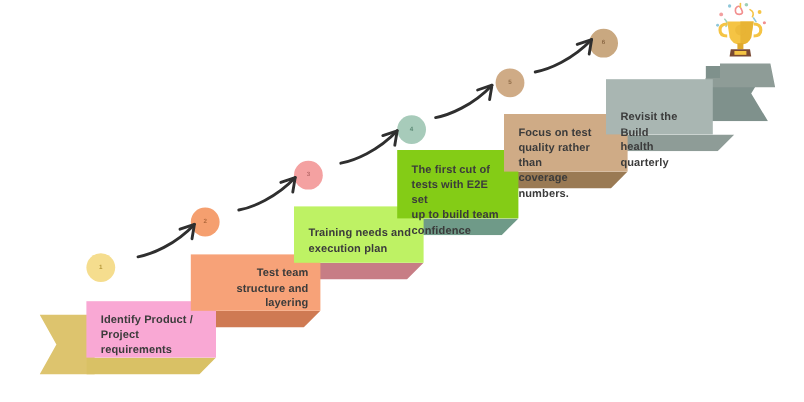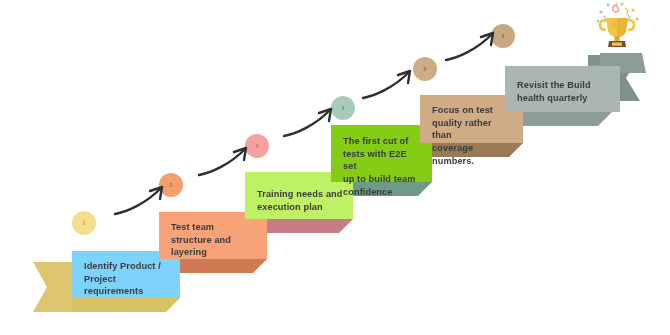--- a/index.html
+++ b/index.html
@@ -69,35 +69,35 @@
 
 <div id="stage">
 
   <div class="step">
     <svg class="tail-left" style="left:33px;top:262px;" width="46" height="50" viewBox="0 0 46 50">
       <path d="M0,0 L46,0 L46,50 L0,50 L14,25 Z" fill="#ddc46e"></path>
     </svg>
     <svg class="fold" style="left:72px;top:298px;" width="108" height="14" viewBox="0 0 108 14">
       <path d="M0,0 L108,0 L94,14 L0,14 Z" fill="#d9c165"></path>
     </svg>
-    <div class="banner" style="left:72px;top:251px;width:108px;height:47px;background:#7dd3fc;">
+    <div class="banner" style="left:72px;top:251px;width:108px;height:47px;background:#f9a8d4;">
       <span class="banner-text">Identify Product /
 Project
 requirements</span>
     </div>
     <div class="num-circle" style="left:72px;top:211px;width:24px;height:24px;background:#f5dd8e;color:#b89b3c;">
       <span>1</span>
     </div>
   </div>
 
   <div class="step">
     <svg class="fold" style="left:159px;top:259px;" width="108" height="14" viewBox="0 0 108 14">
       <path d="M0,0 L108,0 L94,14 L0,14 Z" fill="#cf7a53"></path>
     </svg>
-    <div class="banner" style="left:159px;top:212px;width:108px;height:47px;background:#f7a278;">
+    <div class="banner" style="left:159px;top:212px;width:108px;height:47px;background:#f7a278;text-align:right;">
       <span class="banner-text">Test team
 structure and
 layering</span>
     </div>
     <div class="num-circle" style="left:159px;top:173px;width:24px;height:24px;background:#f59f6f;color:#b36a3e;">
       <span>2</span>
     </div>
   </div>
 
   <div class="step">
@@ -143,21 +143,21 @@
   </div>
 
   <div class="step">
 
     <svg class="tail-right" style="left:588px;top:55px;" width="52" height="46" viewBox="0 0 52 46">
       <path d="M0,0 L52,0 L38,23 L52,46 L0,46 Z" fill="#7f918c"></path>
     </svg>
     <svg class="fold" style="left:505px;top:112px;" width="107" height="14" viewBox="0 0 107 14">
       <path d="M0,0 L107,0 L93,14 L0,14 Z" fill="#8e9c97"></path>
     </svg>
-    <div class="banner" style="left:505px;top:66px;width:115px;height:46px;background:#a9b6b2;padding-top:13px;">
+    <div class="banner" style="left:505px;top:66px;width:89px;height:46px;background:#a9b6b2;padding-top:25px;">
       <span class="banner-text">Revisit the Build
 health quarterly</span>
     </div>
     <div class="num-circle" style="left:491px;top:24px;width:24px;height:24px;background:#c9a880;color:#8d6a46;">
       <span>6</span>
     </div>
   </div>
 
   <svg id="platform" style="left:580px;top:43px;" width="66" height="30" viewBox="0 0 66 30">
     <path d="M8,30 L8,22 L20,22 L20,10 L62,10 L66,30 Z" fill="#8e9c97"></path>

